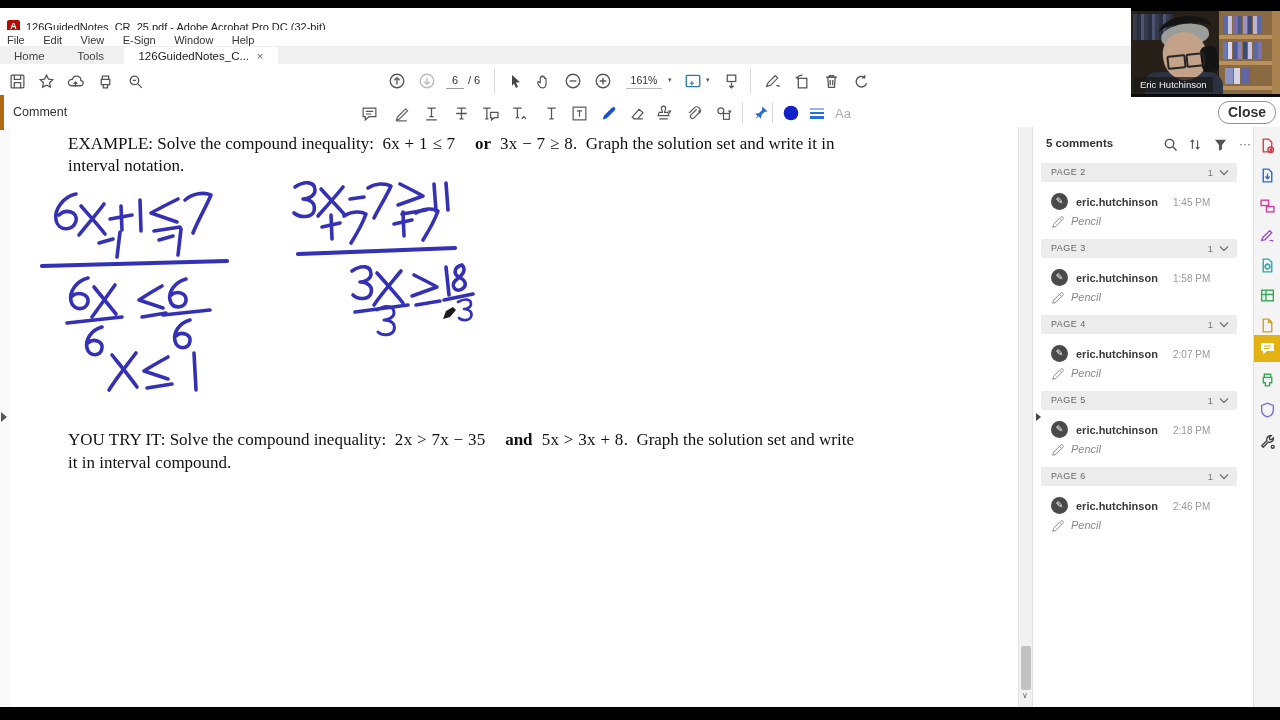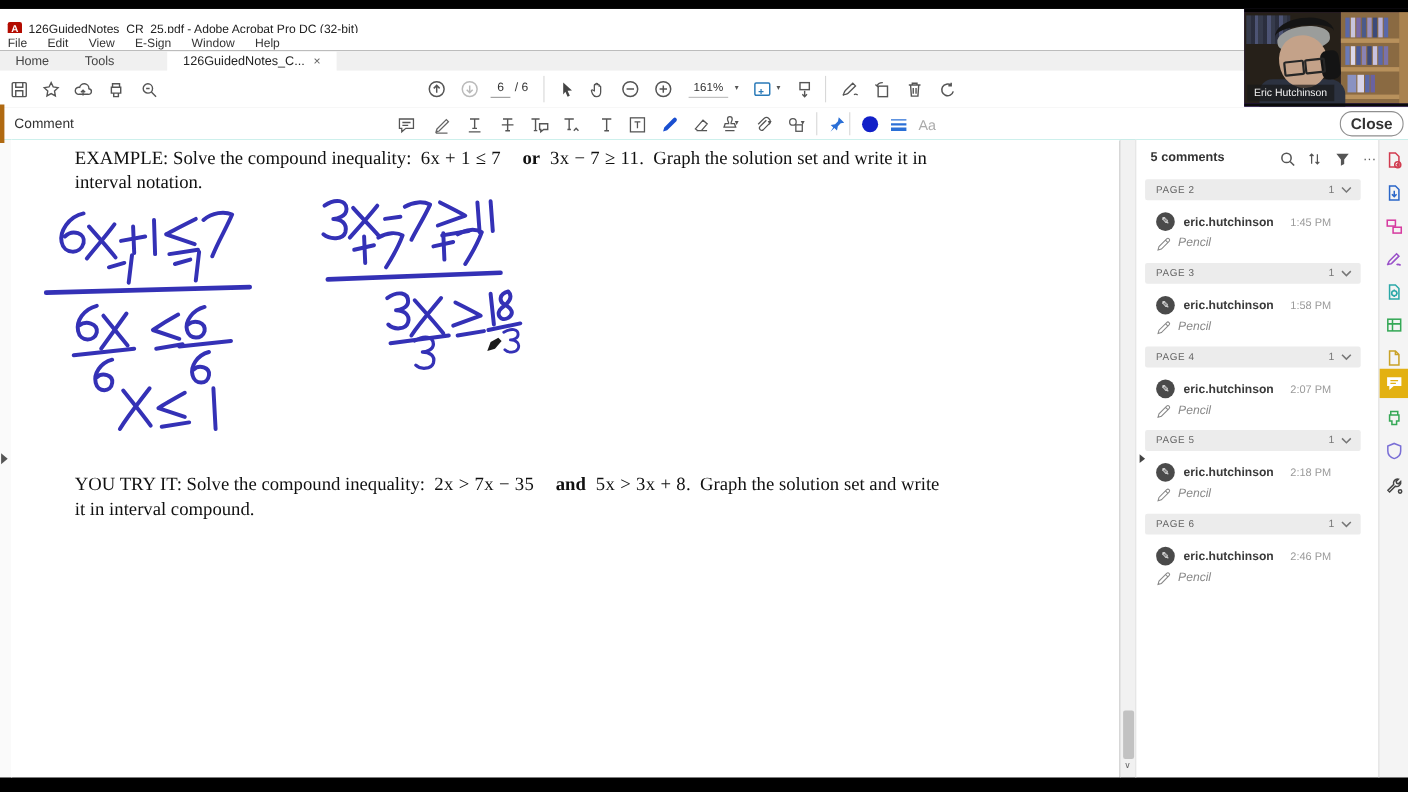--- a/index.html
+++ b/index.html
@@ -105,21 +105,21 @@
     <span class="menuitem">Edit</span>
     <span class="menuitem">View</span>
     <span class="menuitem">E-Sign</span>
     <span class="menuitem">Window</span>
     <span class="menuitem">Help</span>
   </div>
 
   <div class="abs tabbar">
     <span class="tab">Home</span>
     <span class="tab">Tools</span>
-    <span class="tab active" style="margin-left:30px;"><span>126GuidedNotes_C...</span><span class="tabclose">×</span></span>
+    <span class="tab active" style="margin-left:2px;"><span>126GuidedNotes_C...</span><span class="tabclose">×</span></span>
   </div>
 
   <div class="abs maintoolbar">
     <span class="tbi" style="left:6px;">
         <svg width="17" height="17" viewBox="0 0 16 16" stroke="currentColor" fill="none" stroke-width="1.2">
           <rect x="2" y="2" width="12" height="12" rx="1"></rect>
           <path d="M5 2v4h6V2M5 14V9h6v5"></path>
         </svg>
       </span>
     <span class="tbi" style="left:35px;">
@@ -314,21 +314,21 @@
       </span>
     <span class="cbi" style="left:832px;color:#aaa;font-size:13px;">Aa</span>
     <span class="abs closebtn">Close</span>
   </div>
 
   <div class="abs leftedge"></div>
   <div class="abs orangemark"></div>
   <div class="abs ltoggle"></div>
 
   <div class="abs page">
-    <div class="docline" style="left:58px;top:7px;"><span class="seg-n">EXAMPLE: Solve the compound inequality:  </span><span class="seg-m">6x + 1 ≤ 7</span><span class="seg-n">  </span><span class="seg-b">or</span><span class="seg-m">  3x − 7 ≥ 11</span><span class="seg-n">.  Graph the solution set and write it in</span></div>
+    <div class="docline" style="left:58px;top:7px;"><span class="seg-n">EXAMPLE: Solve the compound inequality:  </span><span class="seg-m">6x + 1 ≤ 7</span><span class="seg-n">  </span><span class="seg-b">or</span><span class="seg-m">  3x − 7 ≥ 8</span><span class="seg-n">.  Graph the solution set and write it in</span></div>
     <div class="docline" style="left:58px;top:29px;">interval notation.</div>
     <div class="docline" style="left:58px;top:303px;"><span class="seg-n">YOU TRY IT: Solve the compound inequality:  </span><span class="seg-m">2x &gt; 7x − 35</span><span class="seg-n">  </span><span class="seg-b">and</span><span class="seg-m">  5x &gt; 3x + 8</span><span class="seg-n">.  Graph the solution set and write</span></div>
     <div class="docline" style="left:58px;top:326px;">it in interval compound.</div>
 
     <svg class="abs" style="left:0;top:0;" width="1008" height="580" viewBox="0 0 1008 580" stroke="#3431b6" fill="none" stroke-width="3.6" stroke-linecap="round" stroke-linejoin="round">
 
       <path d="M66 67 C52 70 44 84 46 93 C48 104 63 105 66 94 C68 85 56 81 49 88"></path>
       <path d="M71 79 C78 87 88 98 95 107"></path>
         <path d="M94 77 C86 88 76 99 69 108"></path>
       <path d="M100 92 L122 88"></path>

